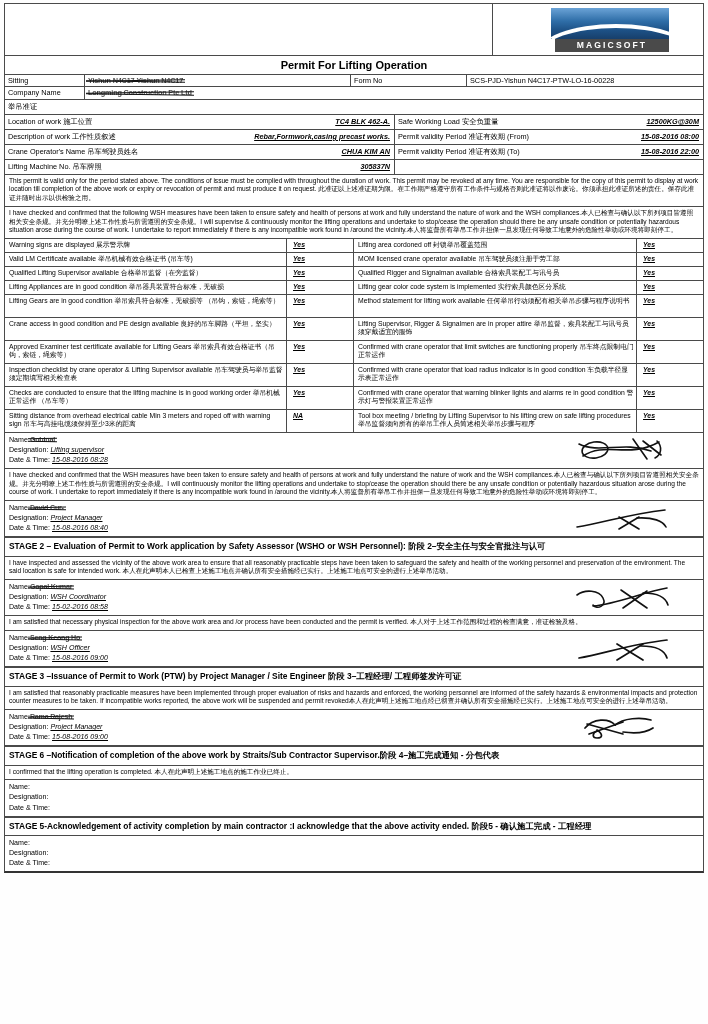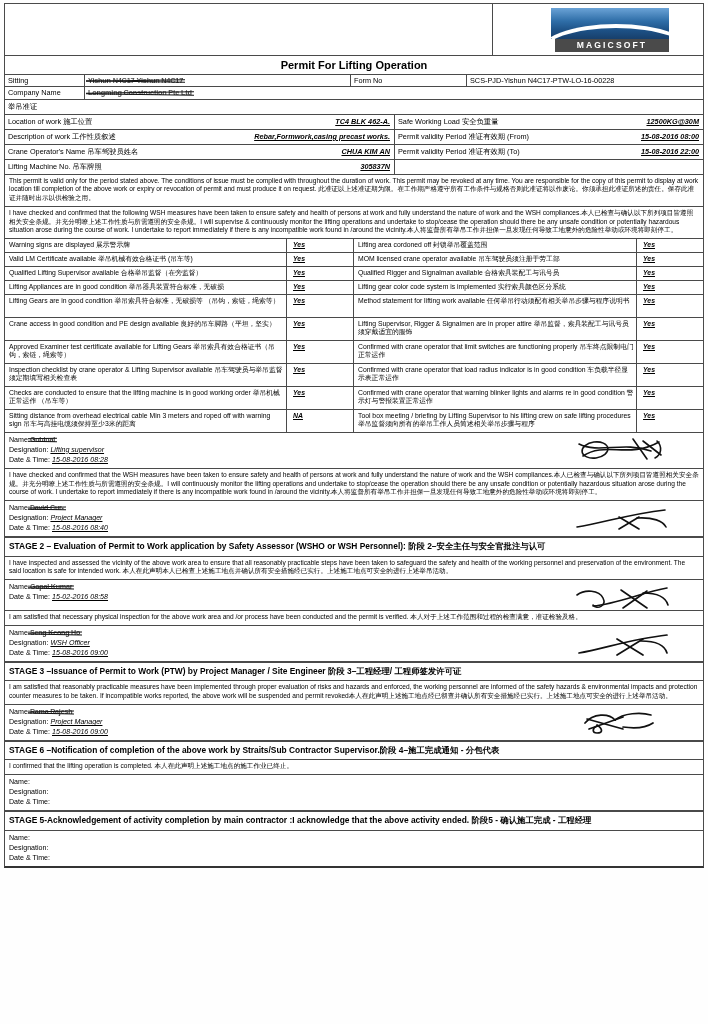--- a/index.html
+++ b/index.html
@@ -503,20 +503,24 @@
     </div>
 
     <div class="stage">STAGE 2 – Evaluation of Permit to Work application by Safety Assessor (WSHO or WSH Personnel): 阶段 2–安全主任与安全官批注与认可</div>
     <div class="para para-thin">I have inspected and assessed the vicinity of the above work area to ensure that all reasonably practicable steps have been taken to safeguard the safety and health of the working personnel and preservation of the environment. The said location is safe for intended work. 本人在此声明本人已检查上述施工地点并确认所有安全措施经已实行。上述施工地点可安全的进行上述举吊活动。</div>
 
     <div class="sig-block">
       <div class="sig-line">
         <span>Name:</span><span class="sig-name-red"><span>Gopal Kumar</span></span>
       </div>
       <div class="sig-line">
+        <span>Designation:</span>
+        <span class="sig-val">WSH Coordinator</span>
+      </div>
+      <div class="sig-line">
         <span>Date &amp; Time:</span>
         <span class="sig-val">15-02-2016 08:58</span>
       </div>
       <div class="sig-mark" style="top:4px;">
         <svg viewBox="0 0 96 28" fill="none" stroke="#111" stroke-width="1.6" stroke-linecap="round">
           <path d="M4 11 C 12 5, 26 6, 30 14 C 34 22, 24 26, 20 21"></path>
           <path d="M20 22 C 44 20, 70 8, 94 4"></path>
           <path d="M48 6 L 74 24"></path>
           <path d="M74 7 L 50 24"></path>
           <path d="M70 9 C 86 9, 93 14, 95 21"></path>

